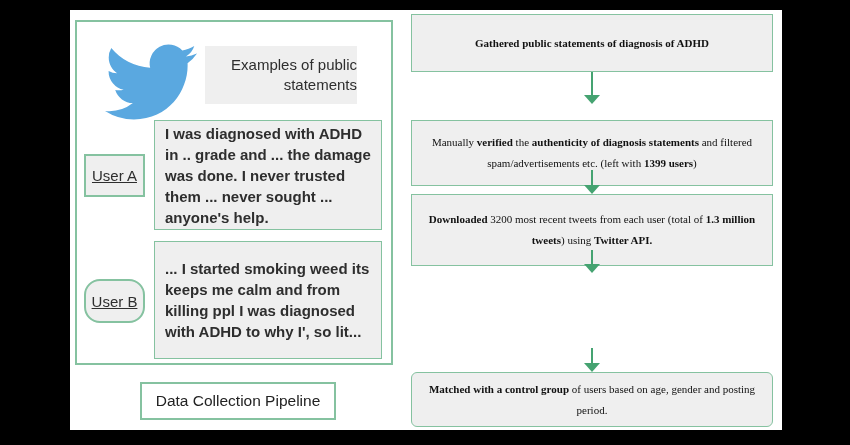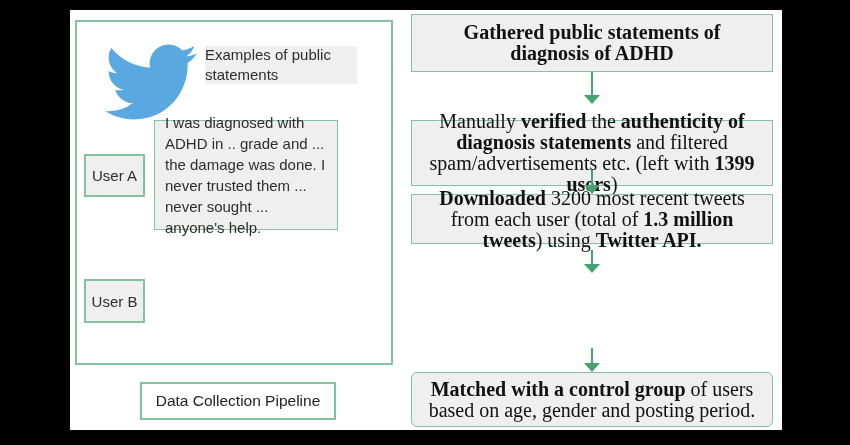--- a/index.html
+++ b/index.html
@@ -4,48 +4,48 @@
 <style>
   html,body{margin:0;padding:0;background:#000;}
   .stage{position:relative;width:850px;height:445px;background:var(--frame,#000);overflow:hidden;
          font-family:"Liberation Sans",sans-serif;}
   .canvas{position:absolute;left:70px;top:10px;width:712px;height:420px;background:var(--canvas,#fff);}
 
   
   .left-panel{position:absolute;left:5px;top:10px;width:318px;height:345px;
               border:2px solid var(--green);background:#fff;box-sizing:border-box;}
   .bird{position:absolute;left:18px;top:14px;width:112px;height:92px;}
-  .examples-label{position:absolute;left:128px;top:24px;width:152px;height:38px;
+  .examples-label{position:absolute;left:128px;top:24px;width:152px;height:58px;
                   background:var(--fill);display:flex;align-items:center;justify-content:center;
-                  text-align:left;font-size:15px;line-height:20px;color:#2e2e2e;}
-  .statement{position:absolute;left:77px;width:184px;background:var(--fill);
+                  text-align:right;font-size:15px;line-height:20px;color:#2e2e2e;}
+  .statement{position:absolute;left:77px;width:228px;background:var(--fill);
              border:1.5px solid var(--green);box-sizing:border-box;
              display:flex;align-items:center;font-size:15px;line-height:21px;color:#2e2e2e;
-             padding:6px 10px;}
+             padding:6px 10px;font-weight:bold;}
   .statement-a{top:98px;height:110px;}
   .statement-b{top:219px;height:118px;}
   .user-label{position:absolute;left:7px;width:61px;background:var(--fill);
               border:2px solid var(--green);box-sizing:border-box;
               display:flex;align-items:center;justify-content:center;
-              font-size:15px;color:#2e2e2e;}
+              font-size:15px;color:#2e2e2e;text-decoration:underline;}
   .user-a{top:132px;height:43px;}
-  .user-b{top:257px;height:44px;}
+  .user-b{top:257px;height:44px;border-radius:16px;}
 
   
   .caption-box{position:absolute;left:70px;top:372px;width:196px;height:38px;
                border:2px solid var(--green);background:#fff;box-sizing:border-box;
                display:flex;align-items:center;justify-content:center;
                font-size:15.5px;color:#222;}
 
   
   #pipeline{position:absolute;left:341px;top:0;width:362px;height:420px;}
   .pbox{position:absolute;left:0;width:362px;background:var(--fill);
         border:1.5px solid var(--green);box-sizing:border-box;
         display:flex;align-items:center;justify-content:center;text-align:center;
-        font-family:"Liberation Serif",serif;font-size:20px;line-height:21px;color:#111;
+        font-family:"Liberation Serif",serif;font-size:11px;line-height:21px;color:#111;
         padding:2px 10px;}
   .pbox .b{font-weight:bold;}
   .parrow{position:absolute;left:50%;transform:translateX(-50%);width:18px;}
   .aline{position:absolute;left:50%;transform:translateX(-50%);top:0;bottom:7px;width:2px;
          background:var(--arrow);}
   .ahead{position:absolute;left:50%;transform:translateX(-50%);bottom:0;width:0;height:0;
          border-left:8px solid transparent;border-right:8px solid transparent;
          border-top:9px solid var(--arrow);}
 </style>
 </head>
@@ -56,41 +56,42 @@
 
     <div class="left-panel">
       <svg class="bird" viewBox="0 0 24 24">
         <path fill="var(--blue)" d="M23.953 4.57a10 10 0 01-2.825.775 4.958 4.958 0 002.163-2.723c-.951.555-2.005.959-3.127 1.184a4.92 4.92 0 00-8.384 4.482C7.69 8.095 4.067 6.13 1.64 3.162a4.822 4.822 0 00-.666 2.475c0 1.71.87 3.213 2.188 4.096a4.904 4.904 0 01-2.228-.616v.06a4.923 4.923 0 003.946 4.827 4.996 4.996 0 01-2.212.085 4.936 4.936 0 004.604 3.417 9.867 9.867 0 01-6.102 2.105c-.39 0-.779-.023-1.17-.067a13.995 13.995 0 007.557 2.209c9.053 0 13.998-7.496 13.998-13.985 0-.21 0-.42-.015-.63A9.935 9.935 0 0024 4.59z"></path>
       </svg>
       <div class="examples-label">Examples of public statements</div>
 
       <div class="statement statement-a">I was diagnosed with ADHD in .. grade and ... the damage was done. I never trusted them ... never sought ... anyone's help.</div>
       <div class="user-label user-a">User A</div>
 
+      <div class="statement statement-b">... I started smoking weed its keeps me calm and from killing ppl I was diagnosed with ADHD to why I', so lit...</div>
       <div class="user-label user-b">User B</div>
     </div>
 
     <div class="caption-box">Data Collection Pipeline</div>
 
     <div id="pipeline">
         <div class="pbox" style="top: 4px; height: 58px;">
           <div><span class="b">Gathered public statements of diagnosis of ADHD</span><br></div>
         </div>
         <div class="parrow" style="top: 62px; height: 32px;">
           <i class="aline"></i>
           <i class="ahead"></i>
         </div>
         <div class="pbox" style="top: 86px; height: 66px; margin-top: 24px;">
           <div><span>Manually </span><span class="b">verified</span><span> the </span><span class="b">authenticity of diagnosis statements</span><span> and filtered spam/advertisements etc. (left with </span><span class="b">1399 users</span><span>)</span></div>
         </div>
         <div class="parrow" style="top: 160px; height: 24px;">
           <i class="aline"></i>
           <i class="ahead"></i>
         </div>
-        <div class="pbox" style="top: 184px; height: 50px;">
+        <div class="pbox" style="top: 184px; height: 72px;">
           <div><span class="b">Downloaded</span><span> 3200 most recent tweets from each user (total of </span><span class="b">1.3 million tweets</span><span>) using </span><span class="b">Twitter API.</span></div>
         </div>
         <div class="parrow" style="top: 240px; height: 23px;">
           <i class="aline"></i>
           <i class="ahead"></i>
         </div>
         <div class="parrow" style="top: 338px; height: 24px;">
           <i class="aline"></i>
           <i class="ahead"></i>
         </div>

